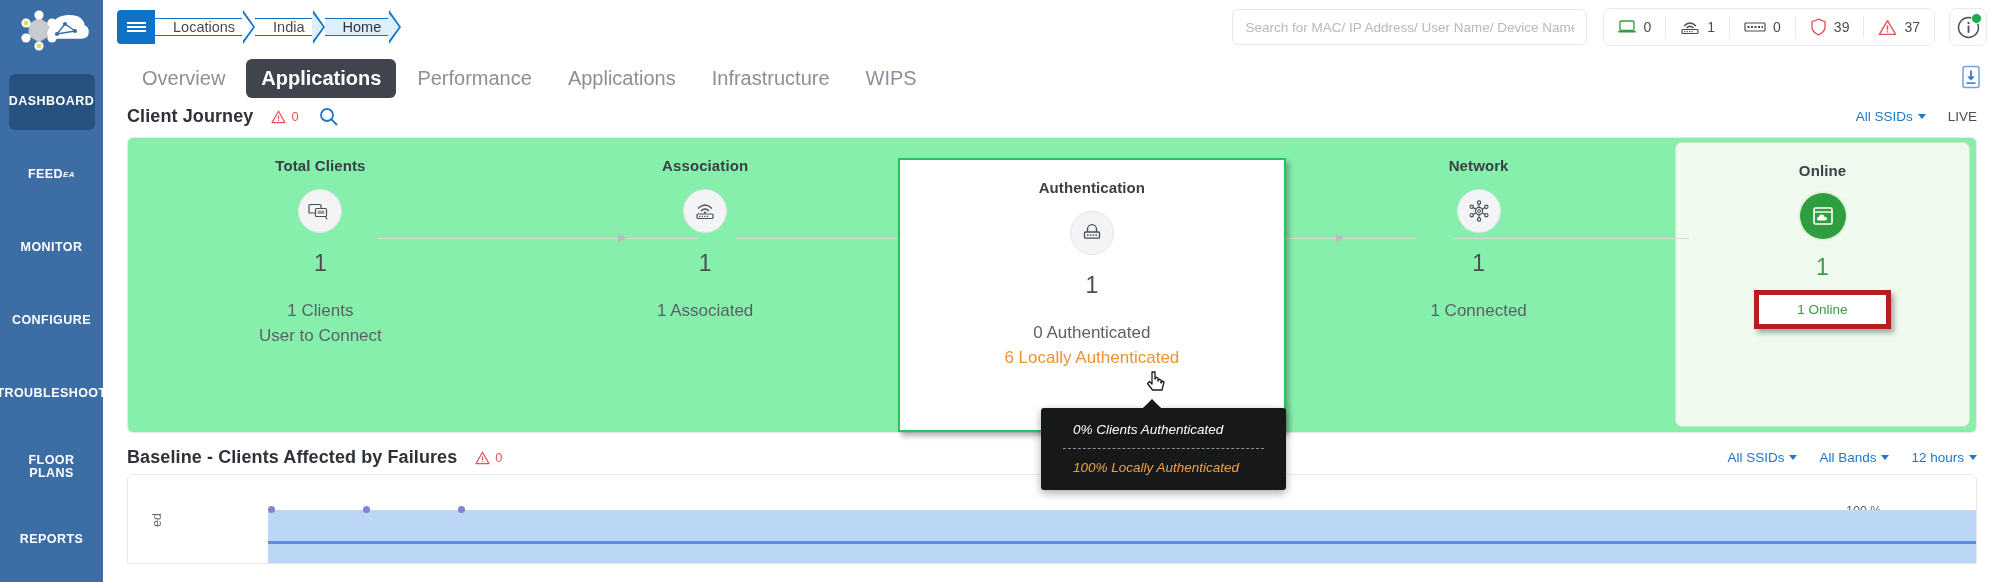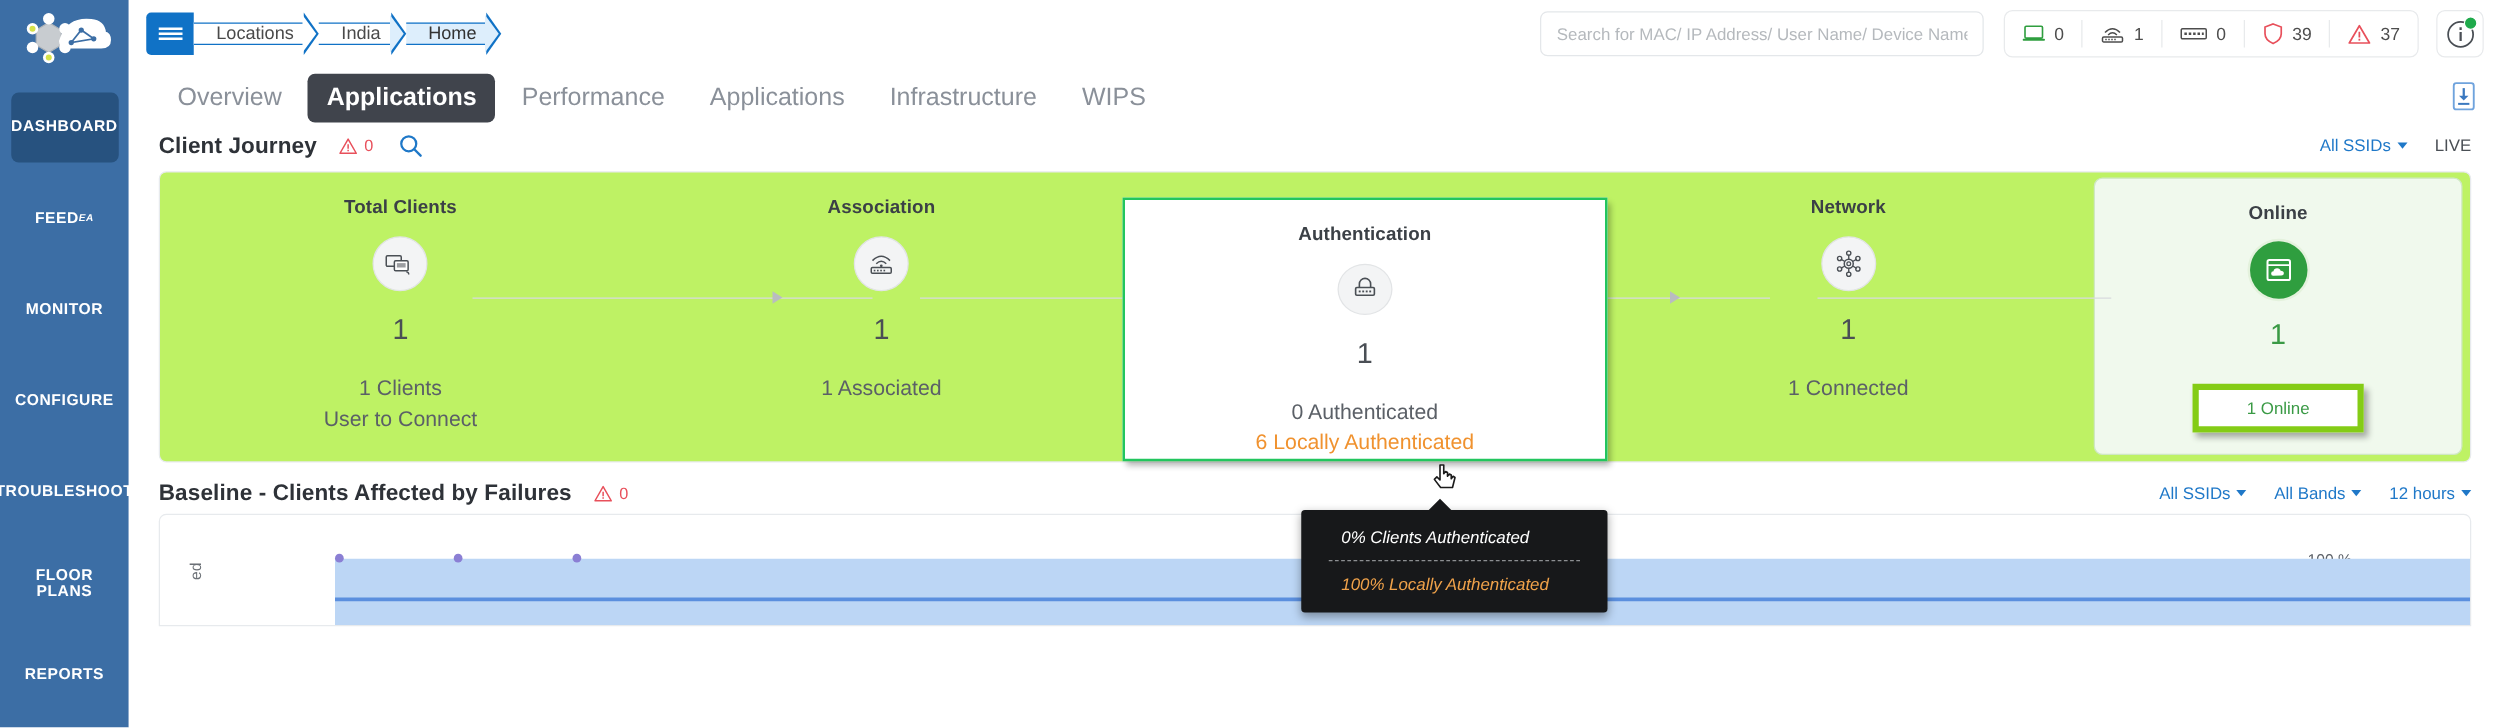--- a/index.html
+++ b/index.html
@@ -115,21 +115,21 @@
   .warn-chip { display: flex; align-items: center; gap: 5px; margin-left: 18px; font-size: 13px; color: #e8505b; }
   .sec-search { margin-left: 20px; cursor: pointer; display: flex; align-items: center; }
   .sec-right { margin-left: auto; display: flex; align-items: center; gap: 22px; }
   .dd { font-size: 13.5px; color: #1f78c8; cursor: pointer; display: flex; align-items: center; gap: 5px; }
   .dd .caret { width:0;height:0;border-left:4.5px solid transparent;border-right:4.5px solid transparent;border-top:5px solid #1f78c8; }
   .live { font-size: 13.5px; color: #4a4f55; cursor: pointer; }
 
   
   .journey-card {
     margin: 4px 22px 0 24px; border: 1px solid #e7eaed; border-radius: 6px;
-    background: #bef264; height: 233px; display: flex; position: relative;
+    background: #86efac; height: 296px; display: flex; position: relative;
   }
   .stage { flex: 1; position: relative; display: flex; flex-direction: column; align-items: center; padding-top: 19px; }
   .stage-title { font-size: 15px; font-weight: bold; color: #3b4046; letter-spacing: .1px; }
   .stage-icon {
     width: 44px; height: 44px; border-radius: 50%; background: #f3f4f5;
     border: 1px solid #e2e4e6; display: flex; align-items: center; justify-content: center;
     margin-top: 15px; position: relative; z-index: 3;
   }
   .stage-count { font-size: 23px; color: #4a4f55; margin-top: 17px; font-weight: 400; }
   .stage-sub { font-size: 17px; color: #5b6067; margin-top: 22px; text-align: center; line-height: 1.45; }
@@ -153,21 +153,21 @@
     background: #f0f9ed; border: 1px solid #cfe8c4; border-radius: 7px;
     margin: 4px 6px 5px 4px; flex: 0 0 295px;
   }
   .online-icon {
     width: 46px; height: 46px; border-radius: 50%; background: #2f9e3f;
     display:flex; align-items:center; justify-content:center; margin-top: 14px;
     box-shadow: 0 0 0 2px #e4f2dd;
   }
   .online-count { font-size: 23px; color: #3a9a45; margin-top: 15px; }
   .online-pill-wrap {
-    margin-top: 26px; border: 5px solid #84cc16; background: #fff;
+    margin-top: 9px; border: 5px solid #b91c1c; background: #fff;
     padding: 7px 38px; box-shadow: 3px 4px 5px rgba(0,0,0,.32); text-align: right;
   }
   .online-pill { font-size: 13.5px; color: #3a9a45; }
 
   
   .tooltip {
     position: absolute; left: 938px; top: 408px; width: 245px;
     background: #17181a; border-radius: 3px; padding: 14px 0 15px 0;
     z-index: 20; box-shadow: 0 3px 8px rgba(0,0,0,.35);
   }

